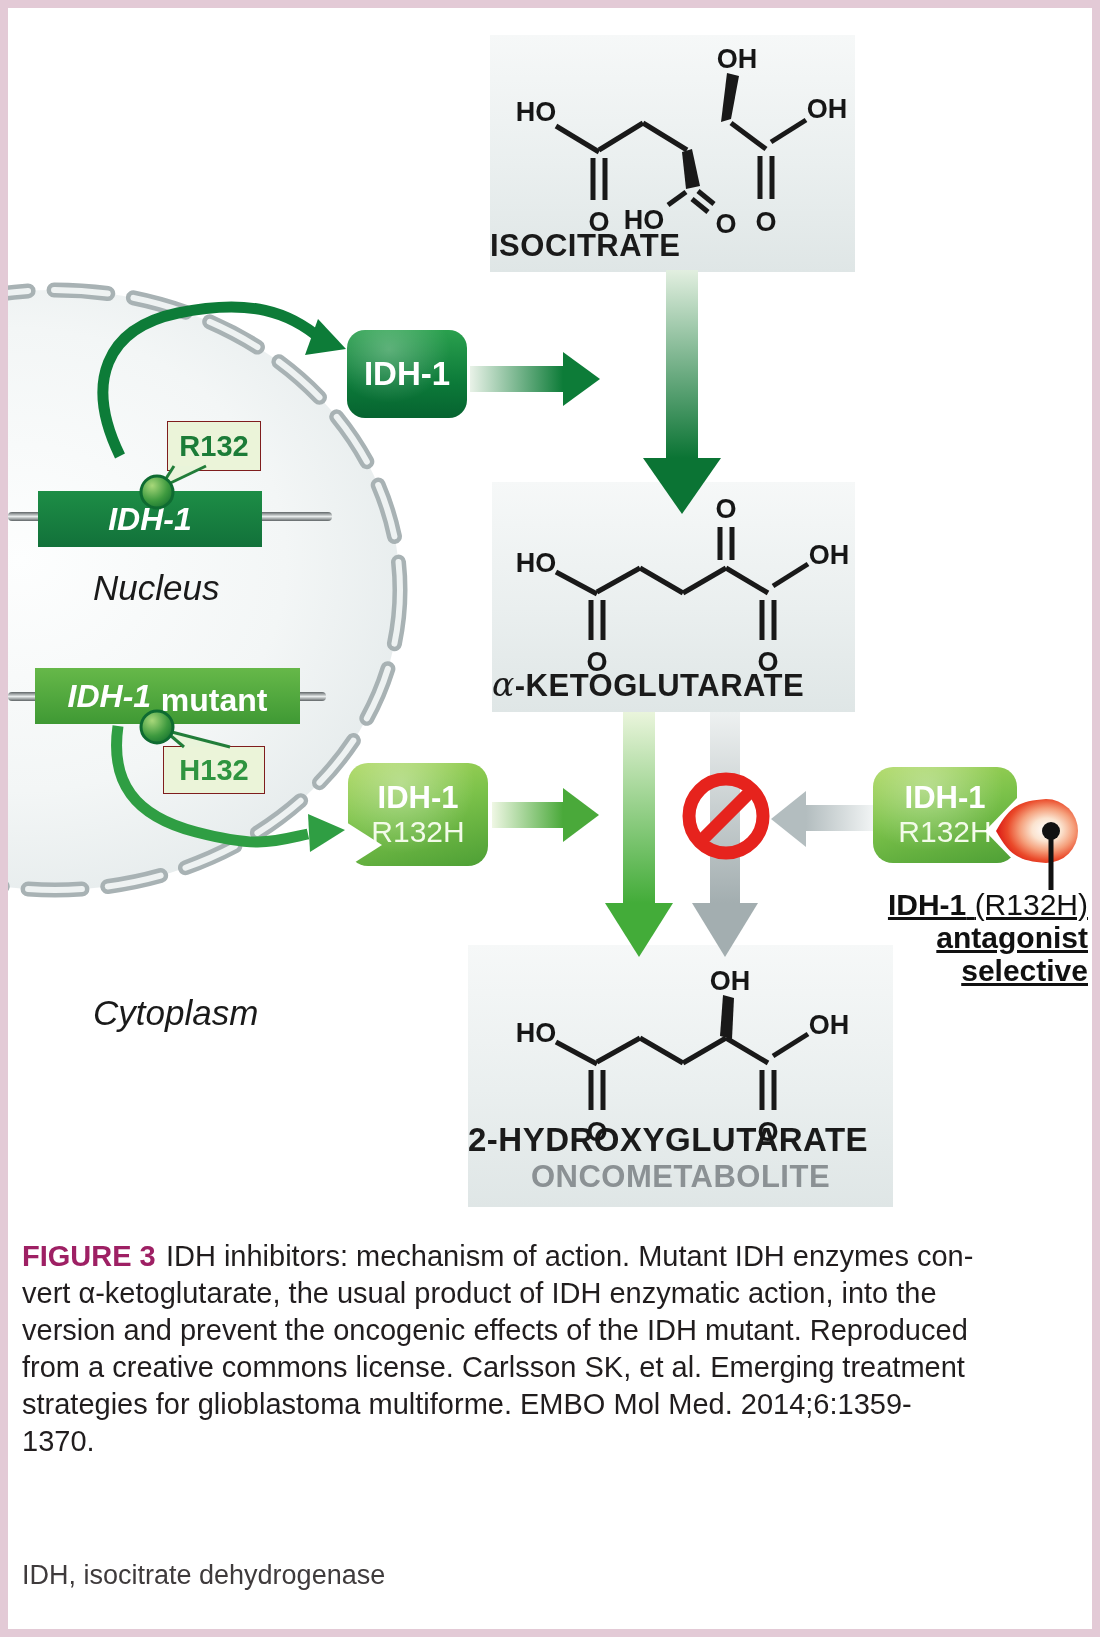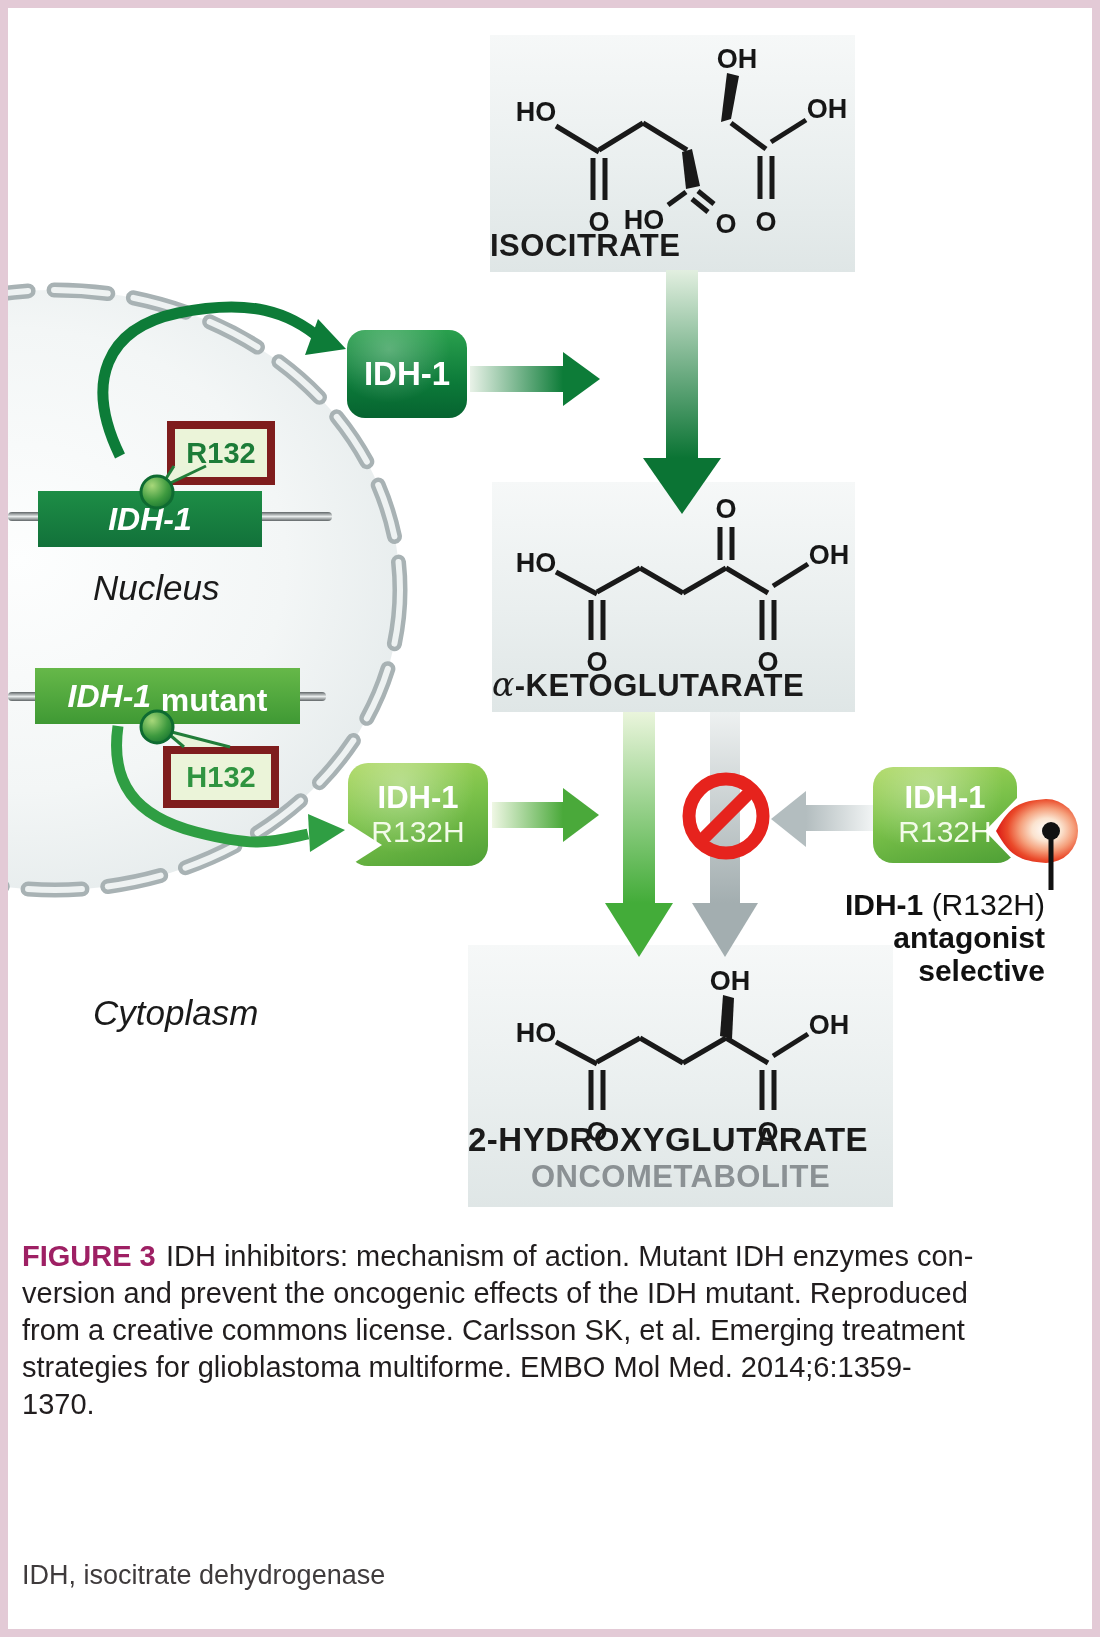--- a/index.html
+++ b/index.html
@@ -41,30 +41,30 @@
   .gene{display:flex;align-items:center;justify-content:center;color:#fff;font-size:32px;}
   .gene-wt{left:38px;top:491px;width:224px;height:56px;
            background:linear-gradient(180deg,#1d8d46,#12713a);}
   .gene-mut{left:35px;top:668px;width:265px;height:56px;
            background:linear-gradient(180deg,#66b849,#3f9934);}
   .gene .gname{font-style:italic;font-weight:bold;}
   .gene .gsuffix{font-weight:bold;margin-left:.3em;margin-top:8px;}
 
   
   .residue{display:flex;align-items:center;justify-content:center;font-weight:bold;font-size:29px;
-           background:#ebf4d9;border:8px solid #7f1d1d;}
+           background:#ebf4d9;border:1px solid #7f1d1d;}
   .residue-r132{left:167px;top:421px;width:92px;height:48px;color:#1c7c38;}
   .residue-h132{left:163px;top:746px;width:100px;height:46px;color:#2f9440;}
 
   .zone-label{font-size:35px;color:#1a1a1a;font-style:italic;}
   .nucleus-label{left:93px;top:568px;}
   .cytoplasm-label{left:93px;top:993px;}
 
-  .antagonist-caption{left:797px;top:888px;width:248px;text-align:right;
-      font-size:30px;line-height:33px;color:#111;}
+  .antagonist-caption{left:840px;top:888px;width:248px;text-align:right;
+      font-size:30px;line-height:33px;color:#111;text-decoration:underline;}
   .antagonist-caption .b{font-weight:bold;}
 
   
   .caption{left:22px;top:1238px;width:1062px;font-size:29px;line-height:37px;color:#211d1e;}
   .caption .fig-label{color:#9e2064;font-weight:bold;margin-right:.35em;}
   .footnote{left:22px;top:1560px;font-size:27px;color:#3f3b3c;}
 
   .atomtxt{font-family:"Liberation Sans",sans-serif;font-size:27px;font-weight:700;fill:#161616;}
 </style>
 </head>
@@ -317,20 +317,21 @@
 
     <g>
       <path d="M 996 831 C 1010 806, 1019 801, 1046 799 A 32 32 0 1 1 1046 863 C 1019 861, 1010 856, 996 831 Z" fill="url(#tearGrad)"></path>
       <circle cx="1051" cy="831" r="9" fill="#111111"></circle>
       <line x1="1051" y1="838" x2="1051" y2="890" stroke="#111111" stroke-width="5"></line>
     </g>
   </svg>
 
   <div class="lbl caption">
     <div><span class="fig-label">FIGURE 3</span><span>IDH inhibitors: mechanism of action. Mutant IDH enzymes con-</span></div>
+    <div>vert α-ketoglutarate, the usual product of IDH enzymatic action, into the</div>
     <div>version and prevent the oncogenic effects of the IDH mutant. Reproduced</div>
     <div>from a creative commons license. Carlsson SK, et al. Emerging treatment</div>
     <div>strategies for glioblastoma multiforme. EMBO Mol Med. 2014;6:1359-</div>
     <div>1370.</div>
   </div>
 
   <div class="lbl footnote">IDH, isocitrate dehydrogenase</div>
 
   <div class="frame"></div>
 </div>

